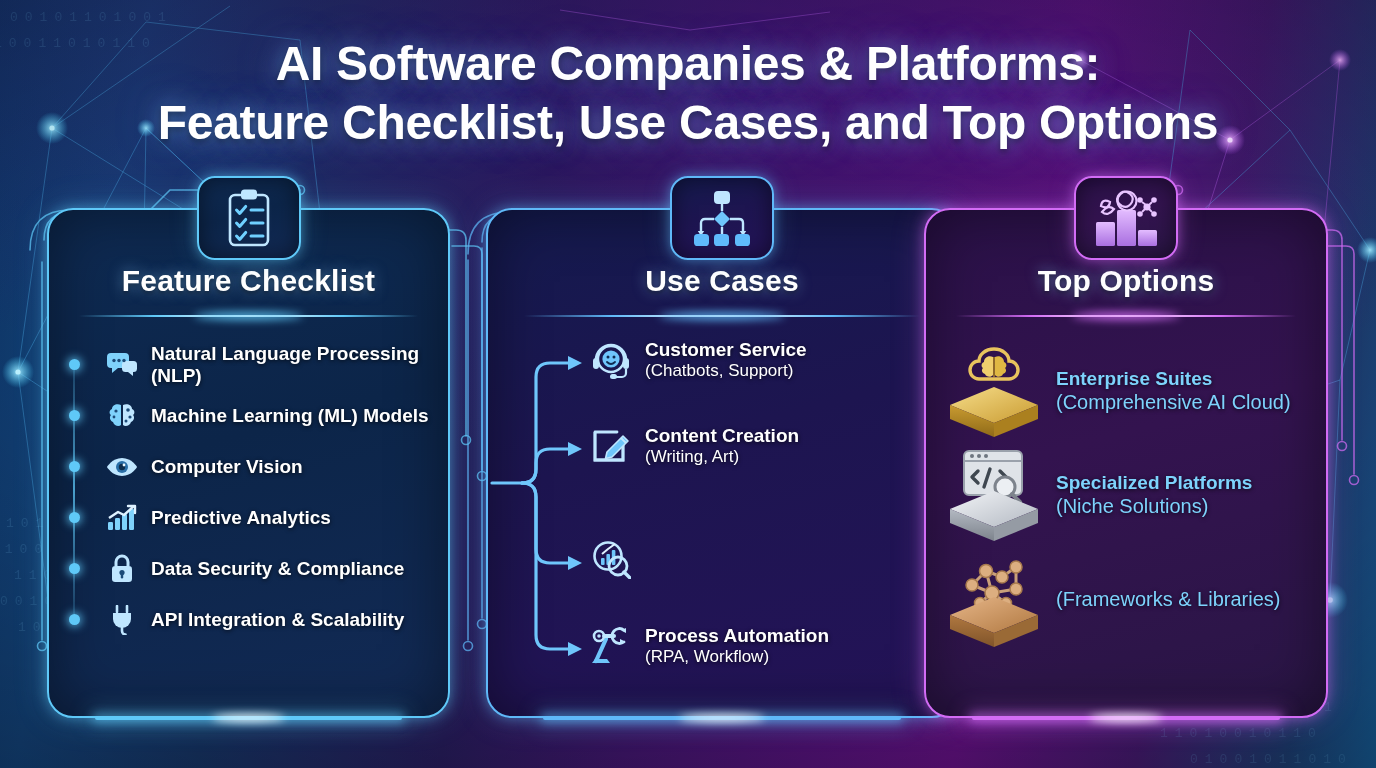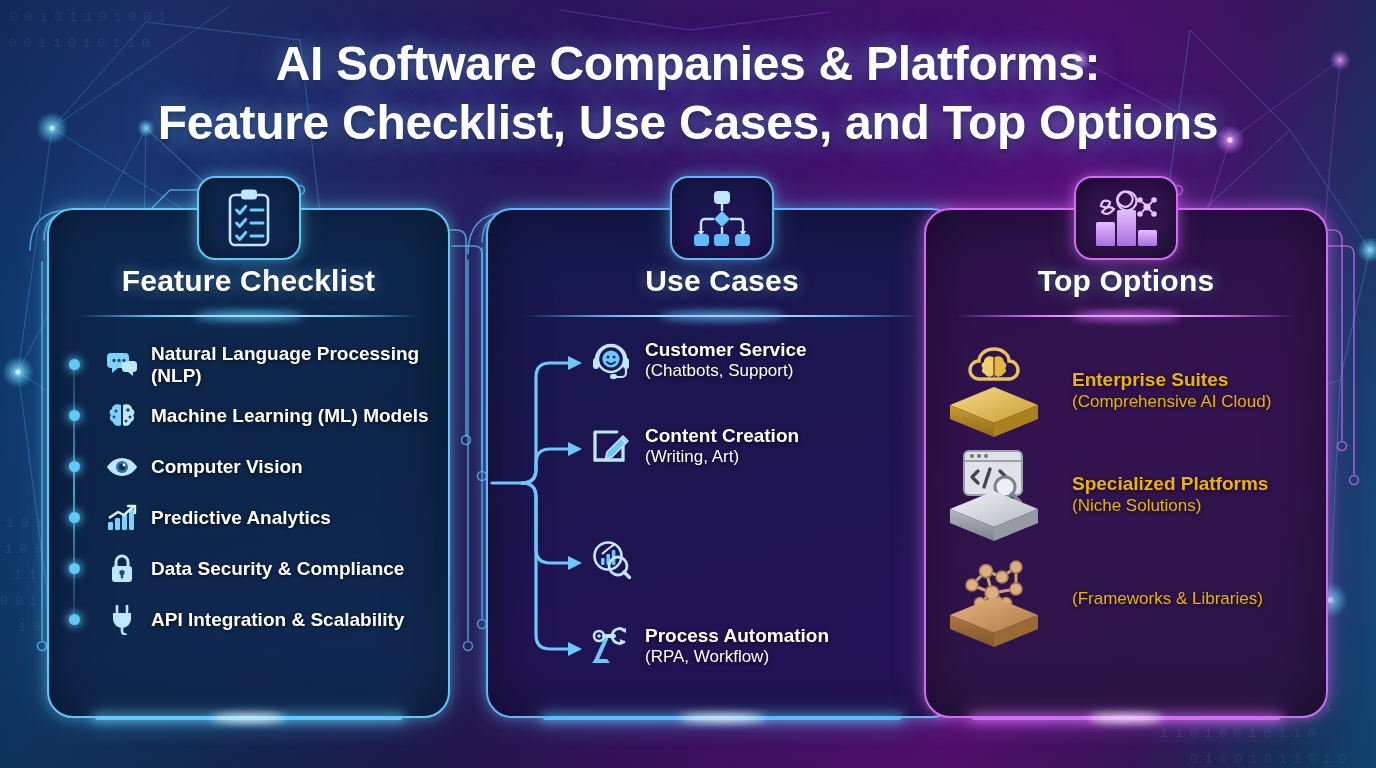--- a/index.html
+++ b/index.html
@@ -114,23 +114,23 @@
   .l2-item { position:absolute; left:102px; display:flex; align-items:center; }
   .l2-ico { width:46px; flex:0 0 auto; display:flex; align-items:center; justify-content:center; }
   .l2-txt { margin-left:11px; color:#fff; text-shadow:0 1px 4px rgba(0,0,0,.75); }
   .l2-t1 { font-size:19px; font-weight:700; line-height:1.18; }
   .l2-t2 { font-size:17px; font-weight:400; line-height:1.18; }
 
   
   .list3 { margin-top:22px; }
   .l3-item { display:flex; align-items:center; height:104px; padding-left:14px; }
   .l3-ico { width:112px; flex:0 0 auto; display:flex; align-items:center; justify-content:center; }
-  .l3-txt { margin-left:22px; color:#eab308; text-shadow:0 1px 4px rgba(0,0,0,.75); }
+  .l3-txt { margin-left:6px; color:#7dd3fc; text-shadow:0 1px 4px rgba(0,0,0,.75); }
   .l3-t1 { font-size:19px; font-weight:700; line-height:1.2; }
-  .l3-t2 { font-size:17px; font-weight:400; line-height:1.2; }
+  .l3-t2 { font-size:20px; font-weight:400; line-height:1.2; }
 
   
   #title { position:absolute; top:34px; left:0; width:1376px; text-align:center; z-index:4; }
   #title div {
     color:#fff; font-weight:700; font-size:48px; line-height:1.23;
     letter-spacing:-.3px;
     text-shadow:0 0 22px rgba(120,190,255,.55), 0 0 46px rgba(120,160,255,.35), 0 3px 6px rgba(0,0,0,.55);
   }
 
   

